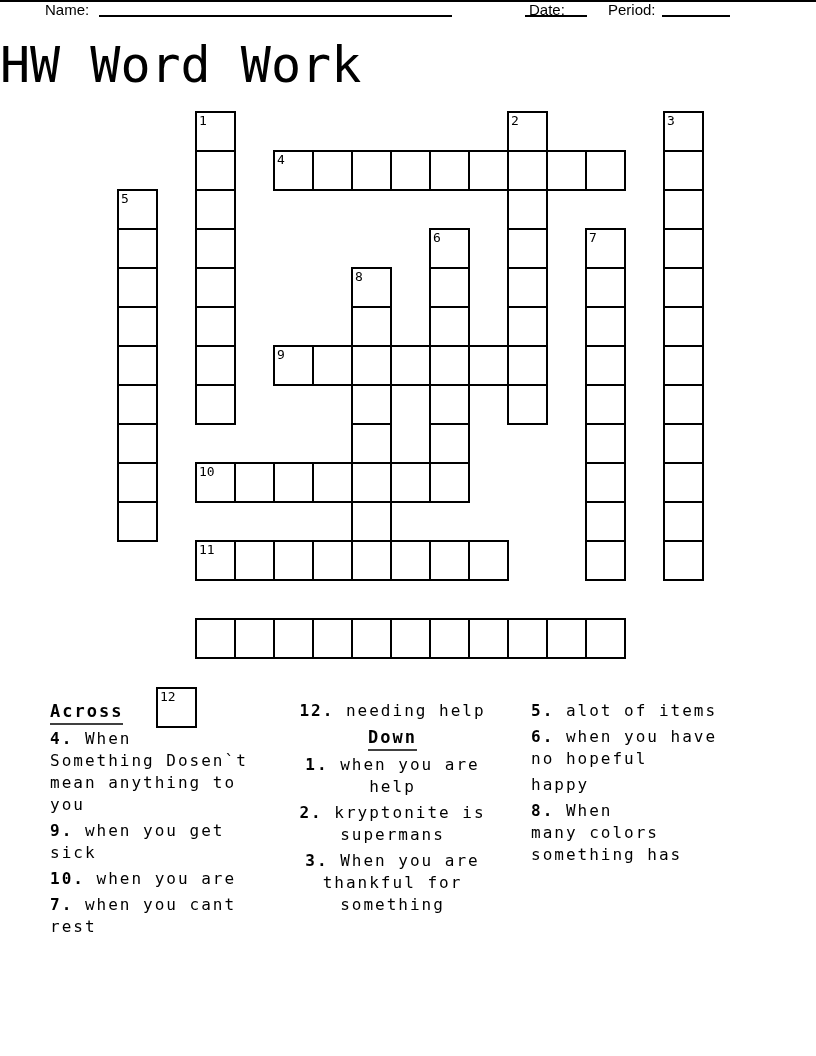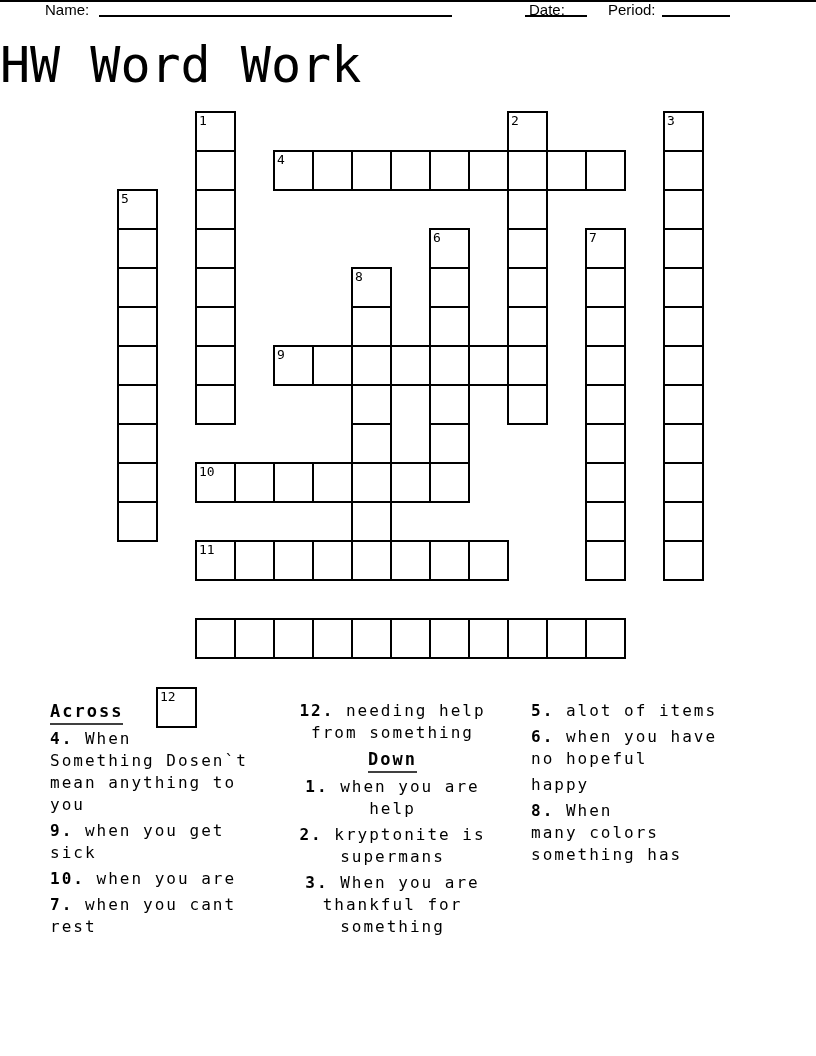--- a/index.html
+++ b/index.html
@@ -235,21 +235,20 @@
       <div class="clue-line"><span class="clue-num">10.</span> when you are</div>
     </div>
     <div class="clue-item">
       <div class="clue-line"><span class="clue-num">7.</span> when you cant</div>
       <div class="clue-line">rest</div>
     </div>
   </div>
 <div class="clue-col" id="clue-col-2">
     <div class="clue-item">
       <div class="clue-line"><span class="clue-num">12.</span> needing help</div>
-      <div class="clue-line">from something</div>
     </div>
     <div class="clue-heading"><span>Down</span></div>
     <div class="clue-item">
       <div class="clue-line"><span class="clue-num">1.</span> when you are</div>
       <div class="clue-line">help</div>
     </div>
     <div class="clue-item">
       <div class="clue-line"><span class="clue-num">2.</span> kryptonite is</div>
       <div class="clue-line">supermans</div>
     </div>

